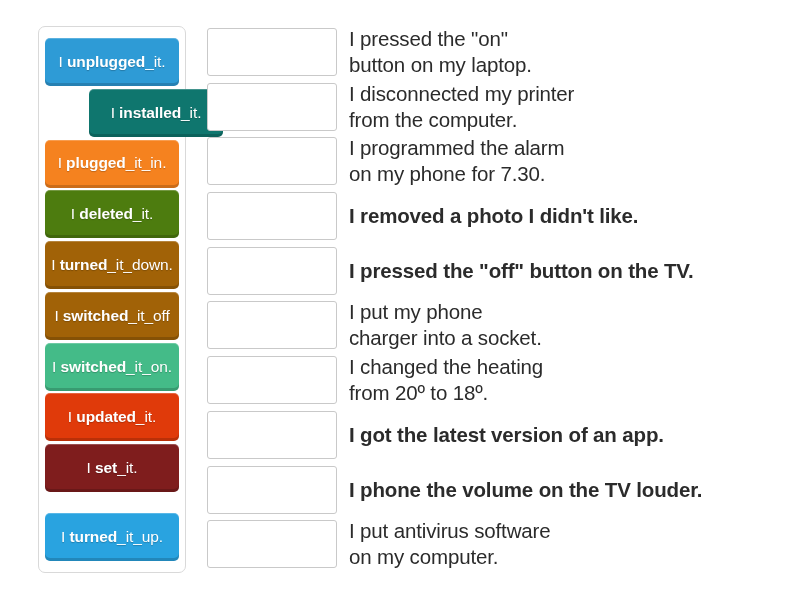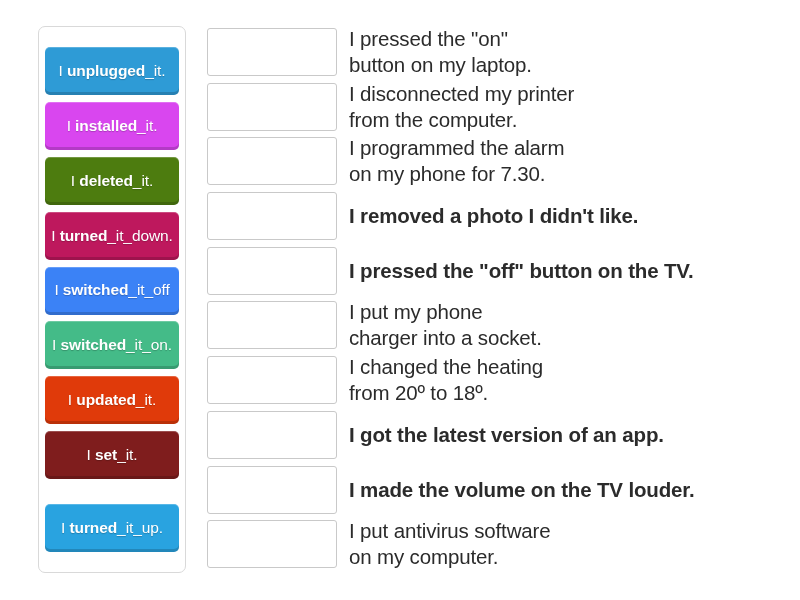--- a/index.html
+++ b/index.html
@@ -24,21 +24,21 @@
   #tile-tray {
     position: absolute;
     left: 38px;
     top: 26px;
     width: 148px;
     height: 547px;
     box-sizing: border-box;
     border: 1px solid #d9d9d9;
     border-radius: 7px;
     background: #ffffff;
-    padding: 20px 6px;
+    padding: 11px 6px;
     display: flex;
     flex-direction: column;
     justify-content: space-between;
   }
 
   .tile {
     box-sizing: border-box;
     width: 134px;
     height: 48px;
     margin: 0 auto;
@@ -105,30 +105,33 @@
 </style>
 </head>
 <body>
 
 <div id="activity">
 
   <div id="tile-tray">
       <div class="tile" style="background: rgb(46, 155, 214);">
         <span class="tx"><span>I</span> <b>unplugged</b><span>_it.</span></span>
       </div>
-      <div class="tile" style="background: #d946ef;">
+      <div class="tile" style="background: #0f766e; margin-left: 44px;">
         <span class="tx"><span>I</span> <b>installed</b><span>_it.</span></span>
+      </div>
+      <div class="tile" style="background: rgb(245, 130, 31);">
+        <span class="tx"><span>I</span> <b>plugged</b><span>_it_in.</span></span>
       </div>
       <div class="tile" style="background: #4d7c0f;">
         <span class="tx"><span>I</span> <b>deleted</b><span>_it.</span></span>
       </div>
-      <div class="tile" style="background: #be185d;">
+      <div class="tile" style="background: #a16207;">
         <span class="tx"><span>I</span> <b>turned</b><span>_it_down.</span></span>
       </div>
-      <div class="tile" style="background: #3b82f6;">
+      <div class="tile" style="background: #a16207;">
         <span class="tx"><span>I</span> <b>switched</b><span>_it_off</span></span>
       </div>
       <div class="tile" style="background: rgb(68, 187, 136);">
         <span class="tx"><span>I</span> <b>switched</b><span>_it_on.</span></span>
       </div>
       <div class="tile" style="background: rgb(224, 58, 10);">
         <span class="tx"><span>I</span> <b>updated</b><span>_it.</span></span>
       </div>
       <div class="tile" style="background: #7f1d1d;">
         <span class="tx"><span>I</span> <b>set</b><span>_it.</span></span>
@@ -171,21 +174,21 @@
         <div class="dropbox"></div>
         <div class="sentence">I changed the heating
 from 20º to 18º.</div>
       </div>
       <div class="pair">
         <div class="dropbox"></div>
         <div class="sentence single">I got the latest version of an app.</div>
       </div>
       <div class="pair">
         <div class="dropbox"></div>
-        <div class="sentence single">I made the volume on the TV louder.</div>
+        <div class="sentence single">I phone the volume on the TV louder.</div>
       </div>
       <div class="pair">
         <div class="dropbox"></div>
         <div class="sentence">I put antivirus software
 on my computer.</div>
       </div>
     </div>
 
 </div>
 

